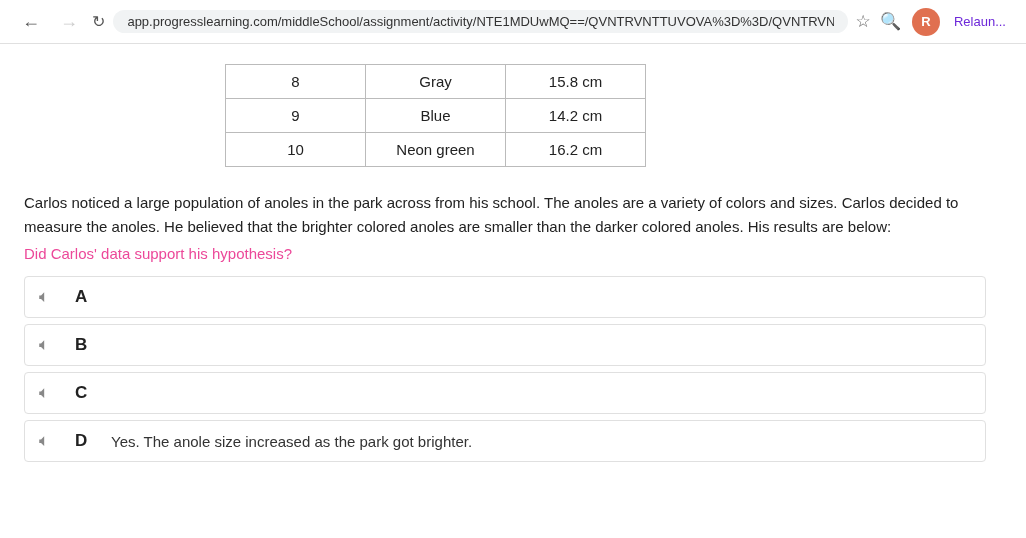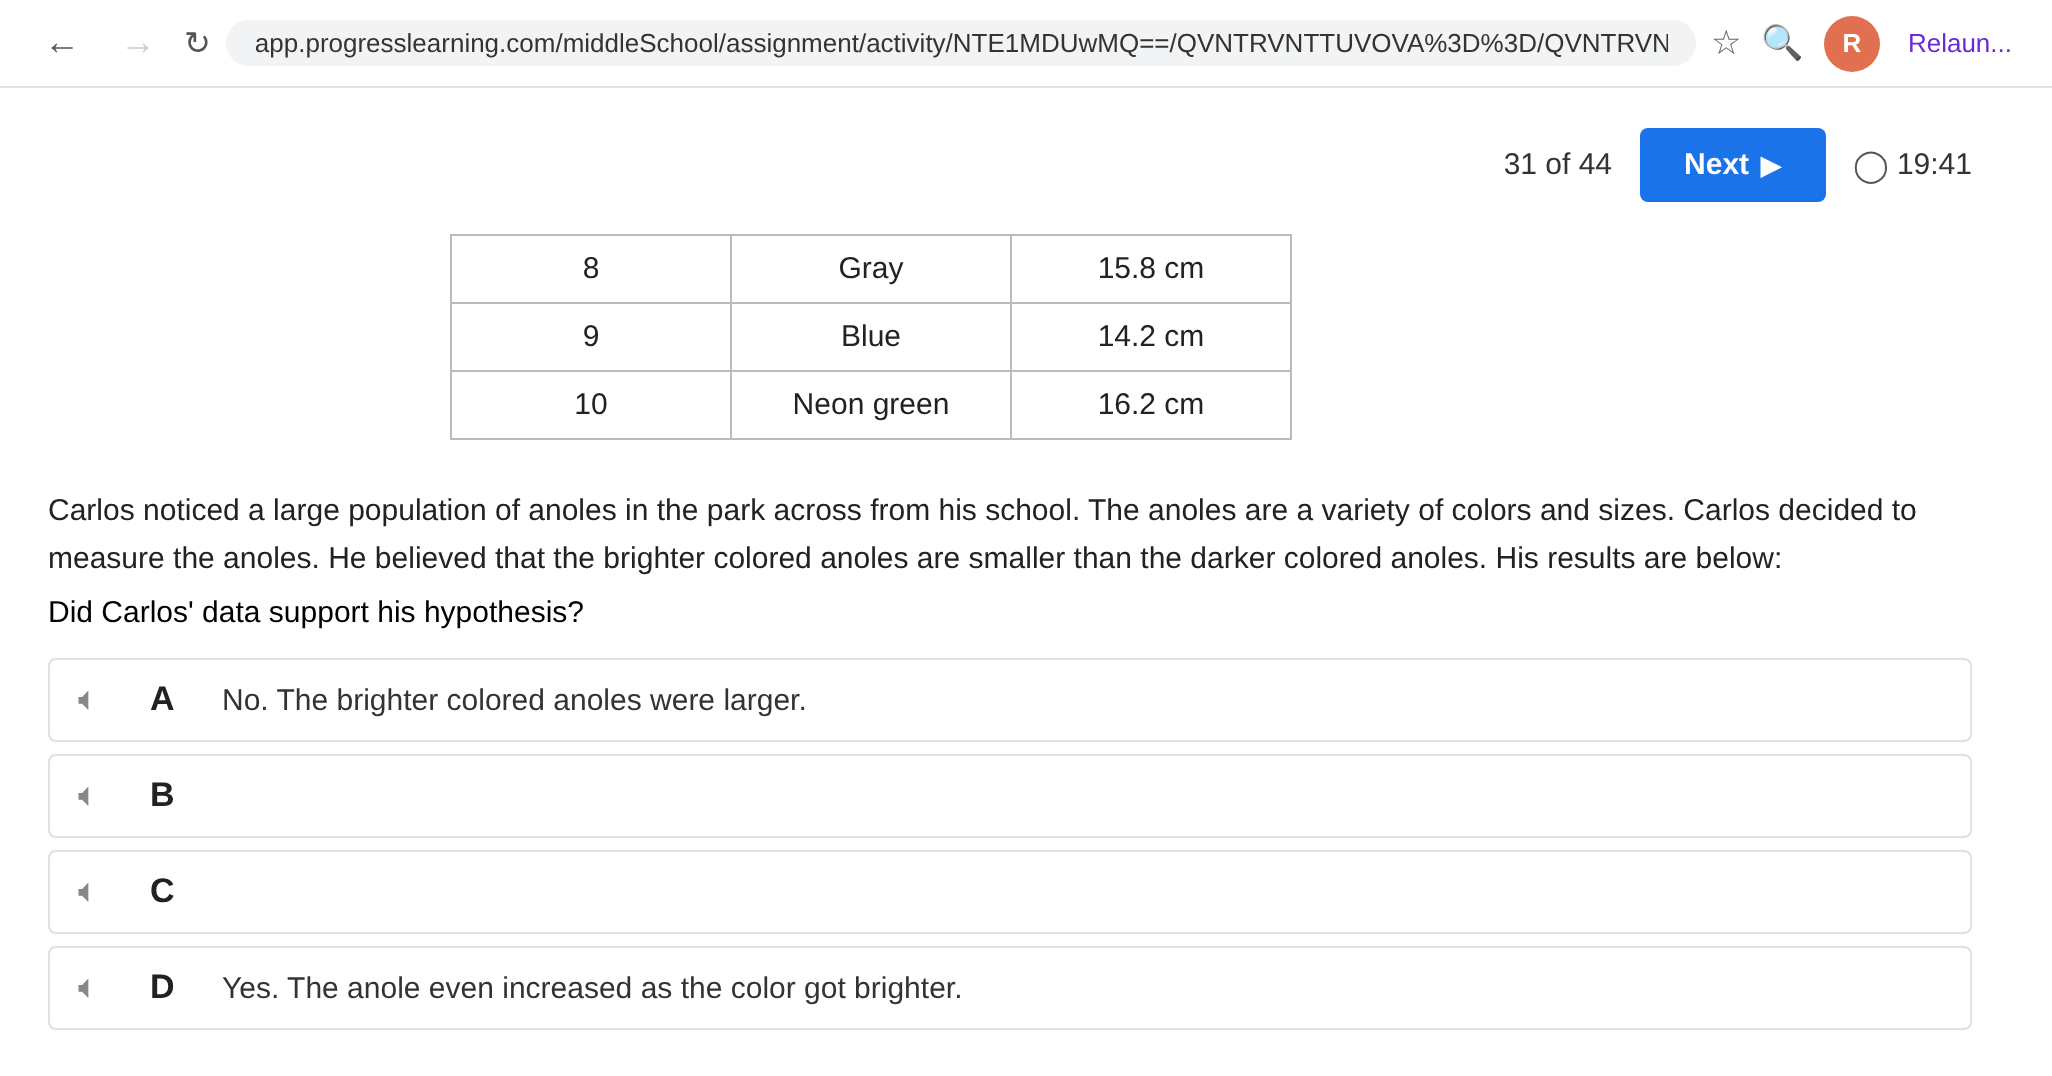--- a/index.html
+++ b/index.html
@@ -148,21 +148,21 @@
     .passage {
       font-size: 15px;
       line-height: 1.6;
       color: #222;
       margin-bottom: 6px;
     }
 
     
     .question-text {
       font-size: 15px;
-      color: #000000;
+      color: #ec4899;
       margin-bottom: 14px;
     }
 
     
     .answer-option {
       display: flex;
       align-items: center;
       border: 1px solid #e0e0e0;
       border-radius: 4px;
       margin-bottom: 6px;
@@ -199,31 +199,20 @@
   <div class="top-bar-right">
     <button class="star-icon">☆</button>
     <button class="search-icon-btn">🔍</button>
     <div class="avatar-circle">R</div>
     <button class="relaunch-btn">Relaun...</button>
   </div>
 </div>
 
 <div class="content">
 
-  <div class="question-header">
-    <span class="question-counter">31 of 44</span>
-    <button class="next-btn">
-      <span>Next</span>
-      <span class="arrow">▶</span>
-    </button>
-    <span class="timer">
-      <span class="timer-icon">◯</span>
-      <span>19:41</span>
-    </span>
-  </div>
 
   <table class="data-table">
     <tbody id="table-body">
         <tr>
       <td>8</td>
       <td>Gray</td>
       <td>15.8 cm</td>
     </tr>
         <tr>
       <td>9</td>
@@ -239,30 +228,29 @@
   </table>
 
   <p class="passage">Carlos noticed a large population of anoles in the park across from his school. The anoles are a variety of colors and sizes. Carlos decided to measure the anoles. He believed that the brighter colored anoles are smaller than the darker colored anoles. His results are below:</p>
 
   <p class="question-text">Did Carlos' data support his hypothesis?</p>
 
   <div id="options-container">
       <div class="answer-option">
       <span class="speaker-icon">🔈︎</span>
       <span class="option-letter">A</span>
-      <span class="option-text">No. The brighter colored anoles were larger.</span>
     </div>
       <div class="answer-option">
       <span class="speaker-icon">🔈︎</span>
       <span class="option-letter">B</span>
     </div>
       <div class="answer-option">
       <span class="speaker-icon">🔈︎</span>
       <span class="option-letter">C</span>
     </div>
       <div class="answer-option">
       <span class="speaker-icon">🔈︎</span>
       <span class="option-letter">D</span>
-      <span class="option-text">Yes. The anole even increased as the color got brighter.</span>
+      <span class="option-text">Yes. The anole size increased as the park got brighter.</span>
     </div>
     </div>
 
 </div>
 
 </body></html>

